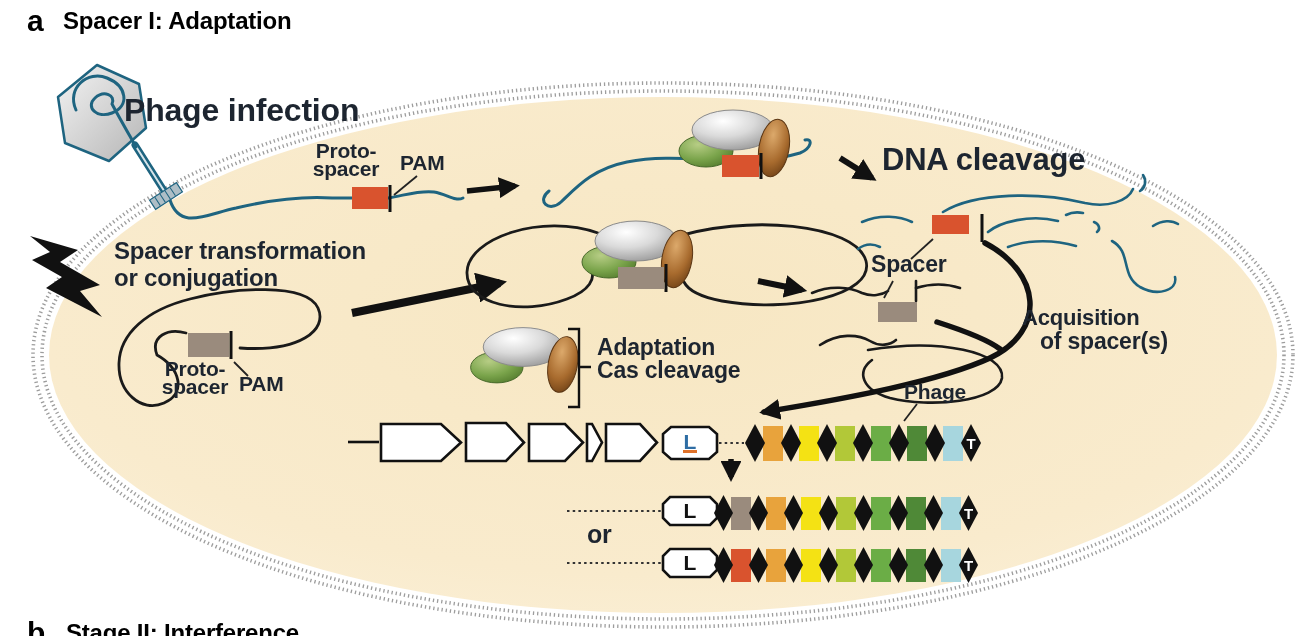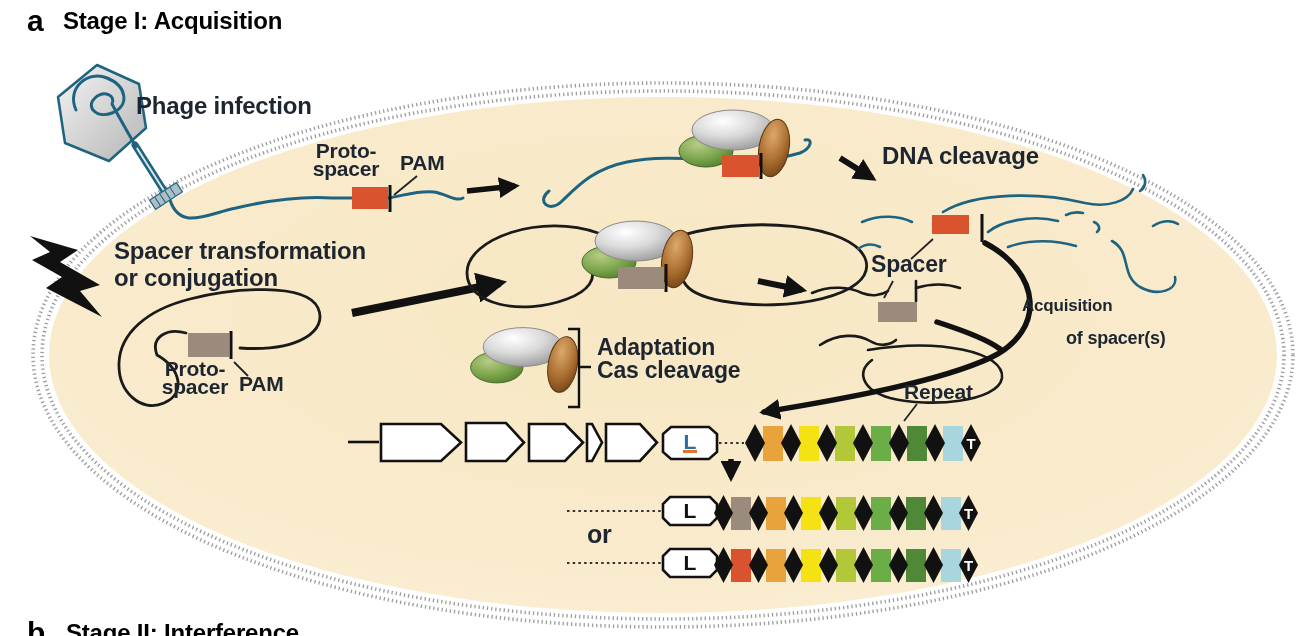--- a/index.html
+++ b/index.html
@@ -168,45 +168,45 @@
     <g transform="rotate(-33 166 196)">
       <rect x="150" y="190.5" width="32" height="11" fill="#AEBEC6" stroke="#1E6480" stroke-width="1.2"></rect>
       <path d="M156,191 L156,201 M162,191 L162,201 M168,191 L168,201 M174,191 L174,201" stroke="#1E6480" stroke-width="1"></path>
     </g>
     <polygon points="97,65 139,84 146,128 109,161 65,143 58,97" fill="url(#hexG)" stroke="#1E6480" stroke-width="2.5" stroke-linejoin="round"></polygon>
     <path d="M76,110 C66,88 88,70 107,78 C127,86 130,106 112,113 C97,119 85,107 95,98 C104,90 116,95 112,104 M112,104 C119,117 127,131 136,147" fill="none" stroke="#1E6480" stroke-width="3" stroke-linecap="round"></path>
   </g>
 </svg>
 
 <div class="lbl title" style="left:27px;top:4px;font-size:30px;font-weight:800">a</div>
-<div class="lbl title" style="left:63px;top:8px;font-size:24px">Stage I: Acquisition</div>
-
-<div class="lbl" style="left:136px;top:93px;font-size:24px">Phage infection</div>
+<div class="lbl title" style="left:63px;top:8px;font-size:24px">Spacer I: Adaptation</div>
+
+<div class="lbl" style="left:124px;top:93px;font-size:32px">Phage infection</div>
 
 <div class="lbl center" style="left:306px;top:139px;width:80px;font-size:21px">Proto-</div>
 <div class="lbl center" style="left:306px;top:157px;width:80px;font-size:21px">spacer</div>
 <div class="lbl" style="left:400px;top:151px;font-size:21px">PAM</div>
 
 <div class="lbl" style="left:114px;top:238px;font-size:24px">Spacer transformation</div>
 <div class="lbl" style="left:114px;top:265px;font-size:24px">or conjugation</div>
 
 <div class="lbl center" style="left:155px;top:357px;width:80px;font-size:21px">Proto-</div>
 <div class="lbl center" style="left:155px;top:375px;width:80px;font-size:21px">spacer</div>
 <div class="lbl" style="left:239px;top:372px;font-size:21px">PAM</div>
 
-<div class="lbl" style="left:882px;top:143px;font-size:24px">DNA cleavage</div>
+<div class="lbl" style="left:882px;top:143px;font-size:31px">DNA cleavage</div>
 <div class="lbl" style="left:871px;top:252px;font-size:23px">Spacer</div>
 
-<div class="lbl" style="left:1022px;top:297px;font-size:17px">Acquisition</div>
-<div class="lbl" style="left:1066px;top:329px;font-size:18px">of spacer(s)</div>
+<div class="lbl" style="left:1022px;top:306px;font-size:22px">Acquisition</div>
+<div class="lbl" style="left:1040px;top:329px;font-size:23px">of spacer(s)</div>
 
 <div class="lbl" style="left:597px;top:335px;font-size:23px">Adaptation</div>
 <div class="lbl" style="left:597px;top:358px;font-size:23px">Cas cleavage</div>
 
-<div class="lbl" style="left:904px;top:380px;font-size:21px">Repeat</div>
+<div class="lbl" style="left:904px;top:380px;font-size:21px">Phage</div>
 <div class="lbl" style="left:587px;top:521px;font-size:25px">or</div>
 
 <div class="leader-letter first" style="left:663px;top:427px;width:54px;height:32px">
     <span class="glyph">L</span>
   </div>
 <div class="leader-letter" style="left:663px;top:497px;width:54px;height:28px">
     <span class="glyph">L</span>
   </div>
 <div class="leader-letter" style="left:663px;top:549px;width:54px;height:28px">
     <span class="glyph">L</span>

